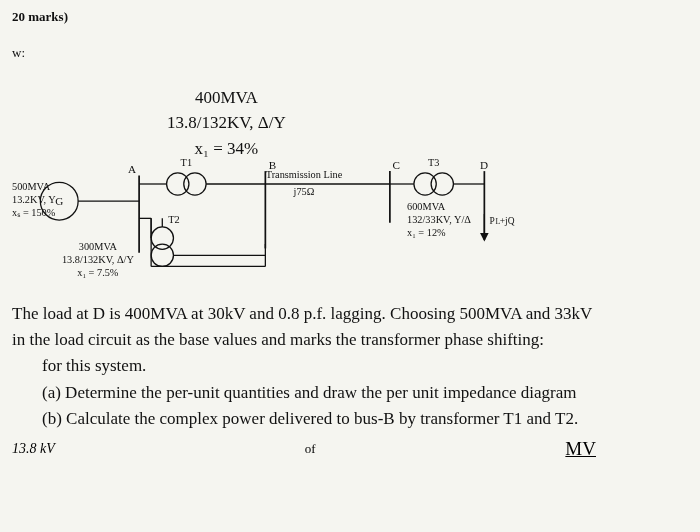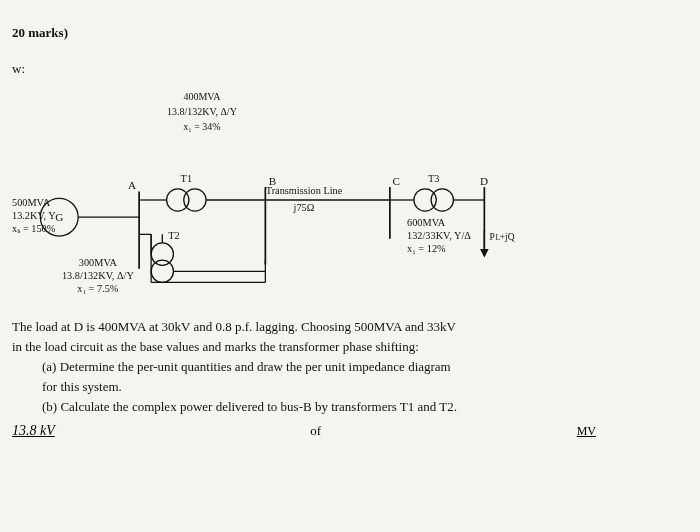--- a/index.html
+++ b/index.html
@@ -10,60 +10,60 @@
       font-family: 'Times New Roman', Times, serif;
       font-size: 13px;
       overflow: hidden;
       position: relative;
     }
 
     .page {
       width: 608px;
       height: 532px;
       background: #f5f5f0;
-      padding: 24px 12px;
+      padding: 8px 12px;
       position: relative;
     }
 
     .header-text {
       font-size: 13px;
       line-height: 1.4;
       margin-bottom: 6px;
       color: #111;
     }
 
     .diagram-area {
       position: relative;
       width: 100%;
       height: 230px;
       margin-top: 4px;
     }
 
     
     .t1-label {
       position: absolute;
-      top: 4px;
+      top: 16px;
       left: 155px;
-      font-size: 10px;
+      font-size: 17px;
       text-align: center;
       line-height: 1.5;
       color: #111;
     }
 
     
     .circuit-svg {
       position: absolute;
       top: 0;
       left: 0;
       width: 100%;
       height: 230px;
     }
 
     .problem-text {
-      font-size: 13px;
+      font-size: 17px;
       line-height: 1.55;
       color: #111;
       margin-top: 4px;
     }
 
     .problem-text .indent {
       padding-left: 30px;
       display: block;
     }
 
@@ -72,25 +72,24 @@
       justify-content: space-between;
       align-items: center;
       margin-top: 6px;
       font-size: 13px;
     }
 
     .footer-left {
       font-size: 14px;
       font-style: italic;
       font-weight: normal;
-      text-decoration: underline;
     }
 
     .footer-right {
-      font-size: 12px;
+      font-size: 19px;
       text-decoration: underline;
     }
   </style>
 </head>
 <body>
 
 <div class="page">
 
   <div class="header-text">
     <span style="font-weight:bold;">20 marks)</span>
@@ -187,23 +186,23 @@
       <text x="0" y="137" font-family="Times New Roman" font-size="12" fill="#111">13.2KV, Y</text>
       <text x="0" y="152" font-family="Times New Roman" font-size="12" fill="#111">xₛ = 150%</text>
 
     </svg>
 
   </div>
 
   <div class="problem-text" style="margin-top: 2px;">
     <span>The load at D is 400MVA at 30kV and 0.8 p.f. lagging. Choosing 500MVA and 33kV</span><br>
     <span>in the load circuit as the base values and marks the transformer phase shifting:</span>
+    <span class="indent">for this system.</span>
     <span class="indent">(a) Determine the per-unit quantities and draw the per unit impedance diagram</span>
-    <span class="indent">for this system.</span>
-    <span class="indent">(b) Calculate the complex power delivered to bus-B by transformers T1 and T2.</span>
+    <span class="indent">(b) Calculate the complex power delivered to bus-B by transformer T1 and T2.</span>
   </div>
 
   <div class="footer-line">
     <span class="footer-left">13.8 kV</span>
     <span>of</span>
     <span class="footer-right">MV</span>
   </div>
 
 </div>
 

